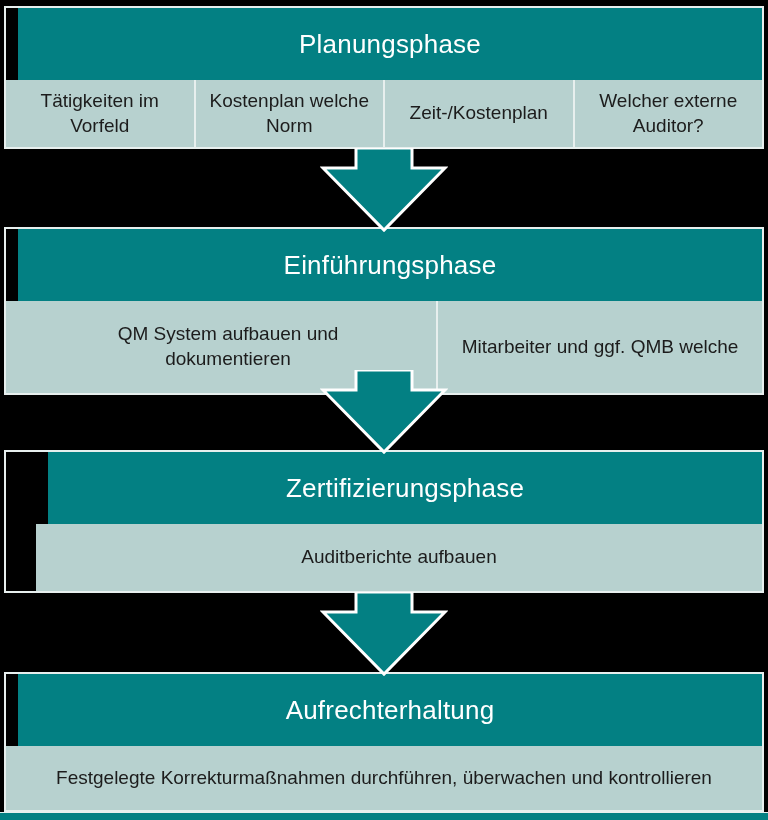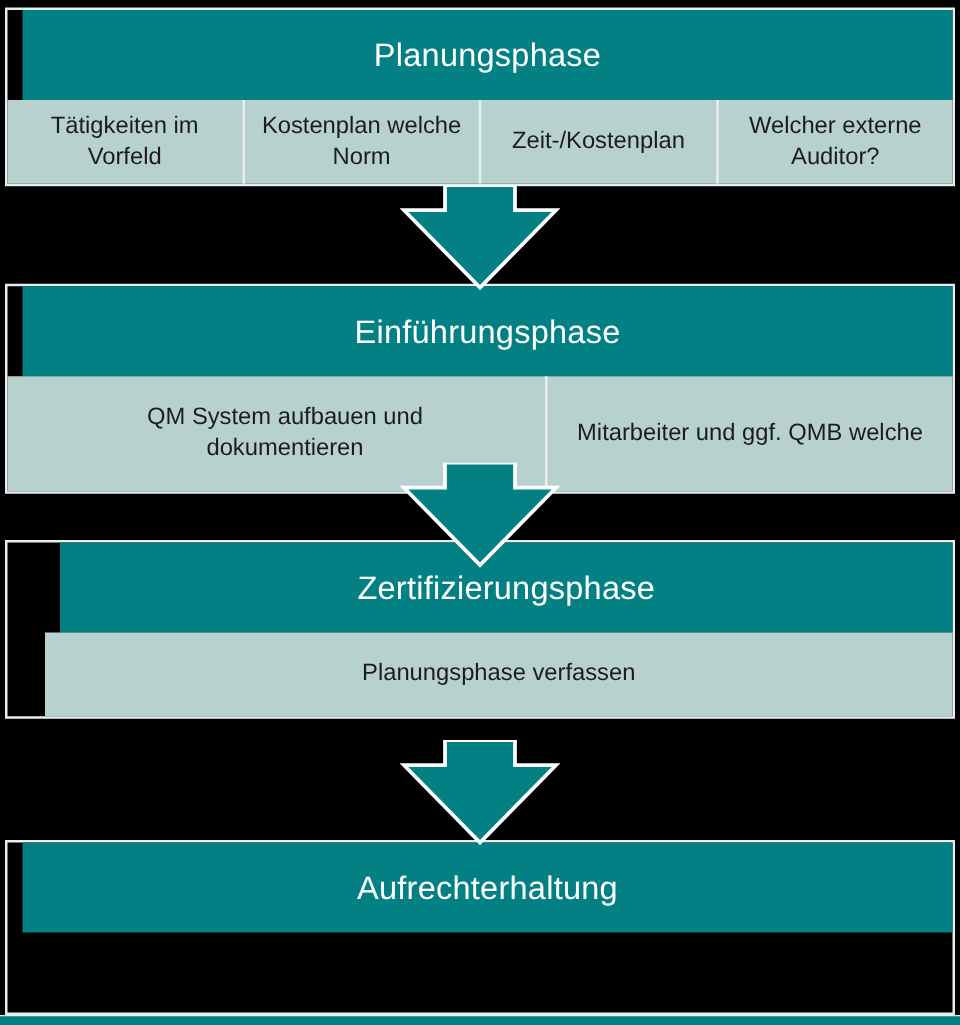--- a/index.html
+++ b/index.html
@@ -52,21 +52,21 @@
     line-height: 1.3;
     padding: 2px 14px;
     box-sizing: border-box;
   }
   .phase-cell + .phase-cell {
     border-left: 2px solid #e7efee;
   }
   
   #block-0 { top: 6px;   height: 143px; }
   #block-1 { top: 227px; height: 168px; }
-  #block-2 { top: 432px; height: 143px; padding-left: 30px; }
+  #block-2 { top: 450px; height: 143px; padding-left: 30px; }
   #block-3 { top: 672px; height: 140px; }
   #block-0 .phase-header,
   #block-1 .phase-header,
   #block-2 .phase-header { height: 72px; flex: none; }
   #block-3 .phase-header { height: 72px; flex: none; }
 
   .down-arrow {
     position: absolute;
     left: 50%;
     transform: translateX(-50%);
@@ -117,27 +117,30 @@
     </div>
   </div>
 
   <svg class="down-arrow" id="arrow-1" viewBox="0 0 128 85">
     <polygon points="36,0 92,0 92,20 125,20 64,82 3,20 36,20" fill="#038083" stroke="#ffffff" stroke-width="3" stroke-linejoin="miter"></polygon>
   </svg>
 
   <div class="phase-block" id="block-2">
     <div class="phase-header">Zertifizierungsphase</div>
     <div class="phase-body">
-      <div class="phase-cell">Planungsphase verfassen</div>
+      <div class="phase-cell">Auditberichte aufbauen</div>
     </div>
   </div>
 
   <svg class="down-arrow" id="arrow-2" viewBox="0 0 128 85">
     <polygon points="36,0 92,0 92,20 125,20 64,82 3,20 36,20" fill="#038083" stroke="#ffffff" stroke-width="3" stroke-linejoin="miter"></polygon>
   </svg>
 
   <div class="phase-block" id="block-3">
     <div class="phase-header">Aufrechterhaltung</div>
+    <div class="phase-body">
+      <div class="phase-cell">Festgelegte Korrekturmaßnahmen durchführen, überwachen und kontrollieren</div>
+    </div>
   </div>
 
   <div class="bottom-accent-bar"></div>
 
 </div>
 
 </body></html>

